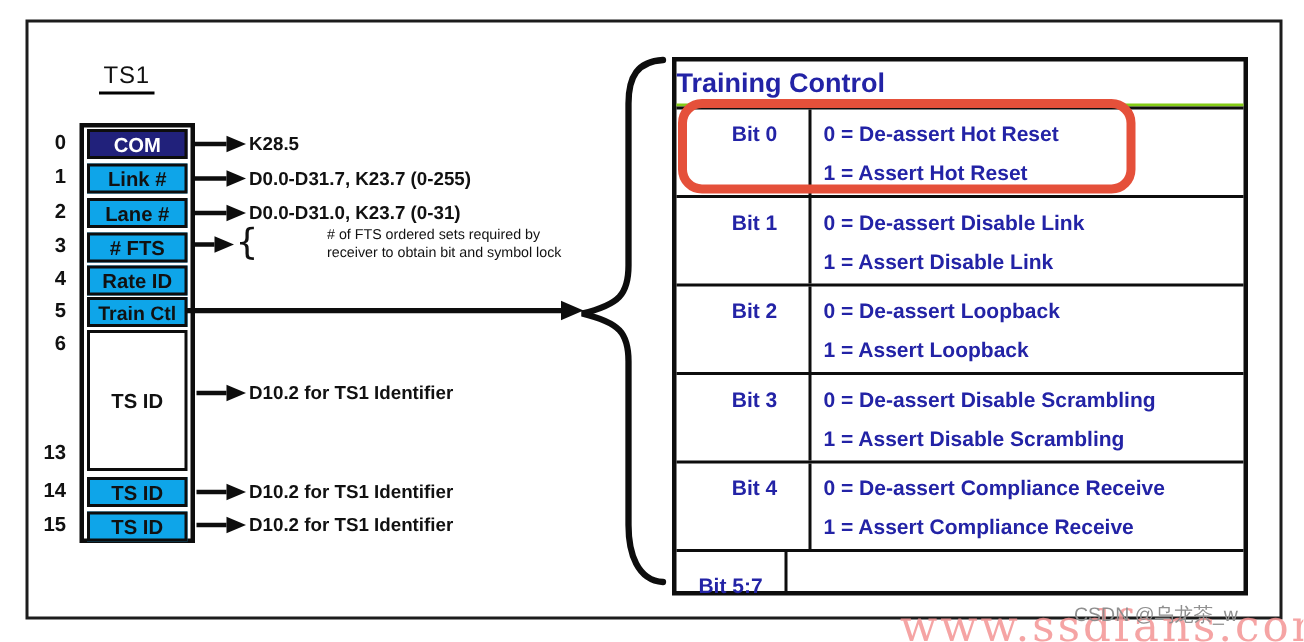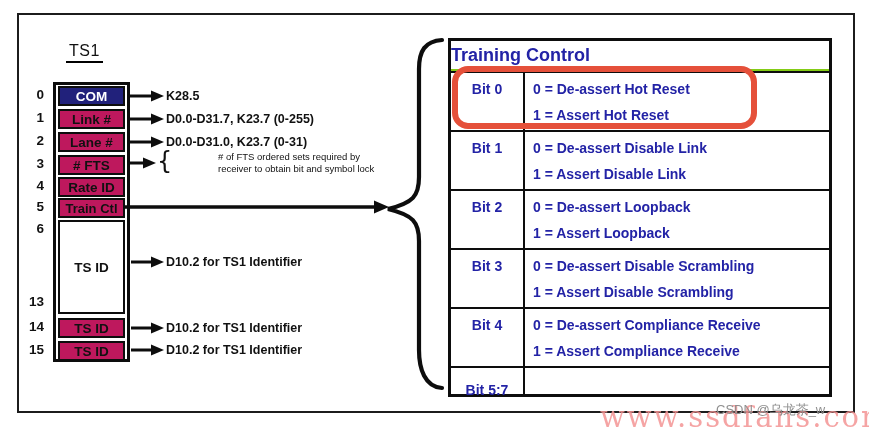--- a/index.html
+++ b/index.html
@@ -3,36 +3,36 @@
 <meta charset="utf-8">
 <style>
   html,body{margin:0;padding:0;background:#fff;}
   .canvas{position:relative;width:869px;height:428px;background:#ffffff;overflow:hidden;
           font-family:"Liberation Sans",sans-serif;color:#111;}
   .abs{position:absolute;box-sizing:border-box;}
   .figure-border{left:17px;top:13px;width:838px;height:400px;border:2px solid #1c1c1c;}
   .ts1-title{left:42px;top:42px;font-size:16px;font-weight:normal;border-bottom:2px solid #000;
              padding:0 3px 1px 3px;letter-spacing:.5px;margin-left:24px;}
   .col-outer{left:53px;top:82px;width:77px;height:280px;border:3px solid #0d0d0d;background:#fff;}
-  .fieldbox{left:58px;width:67px;height:20px;border:2px solid #0d0d0d;background:#be185d;
+  .fieldbox{left:58px;width:67px;height:20px;border:2px solid #0d0d0d;background:#0ea5e9;
             font-size:13.5px;font-weight:bold;text-align:center;line-height:17px;overflow:hidden;white-space:nowrap;}
   .com{background:#21217b;color:#fff;}
   .tsid-tall{left:58px;top:220px;width:67px;height:94px;border:2px solid #0d0d0d;background:#fff;
              display:flex;align-items:center;justify-content:center;font-size:13.5px;font-weight:bold;}
   .byteidx{left:12px;width:32px;text-align:right;font-size:13.5px;font-weight:bold;}
   .ann{font-size:12.5px;font-weight:bold;white-space:nowrap;}
   .ann-small{font-size:9.5px;line-height:11px;font-weight:normal;white-space:nowrap;margin-left:48px;}
   .fts-brace{font-size:24px;font-weight:normal;font-family:"DejaVu Sans",sans-serif;}
   .svg-layer{left:0;top:0;width:869px;height:428px;pointer-events:none;}
   .tc-table{left:448px;top:38px;width:384px;border:3px solid #0d0d0d;background:#fff;color:#2323a6;}
   .tc-header{height:28px;line-height:28px;text-align:left;font-size:18px;font-weight:bold;
              border-bottom:2px solid #84cc16;}
   .tc-row{display:flex;border-top:2px solid #0d0d0d;}
   .tc-row:first-of-type{border-top:none;}
-  .tc-row.tall{height:57px;}
+  .tc-row.tall{height:57px;padding-left:16px;}
   .tc-row.short{height:26px;}
   .tc-bit{width:72px;border-right:2px solid #0d0d0d;text-align:center;padding-top:3px;
           line-height:26px;font-size:14px;font-weight:bold;}
   .tc-desc{flex:1;padding:3px 0 0 8px;line-height:26px;font-size:14px;font-weight:bold;}
   .highlight-ring{left:452px;top:66px;width:305px;height:63px;border:6px solid #e5503a;
                   border-radius:16px;background:transparent;z-index:5;}
   .wm-site{left:600px;top:400px;font-family:"DejaVu Serif",serif;font-size:29px;
            color:rgba(243,148,148,0.85);letter-spacing:2px;word-spacing:5px;z-index:6;white-space:nowrap;}
   .wm-credit{left:716px;top:401px;font-size:13px;color:#8f8f8f;z-index:7;white-space:nowrap;}
 </style>

